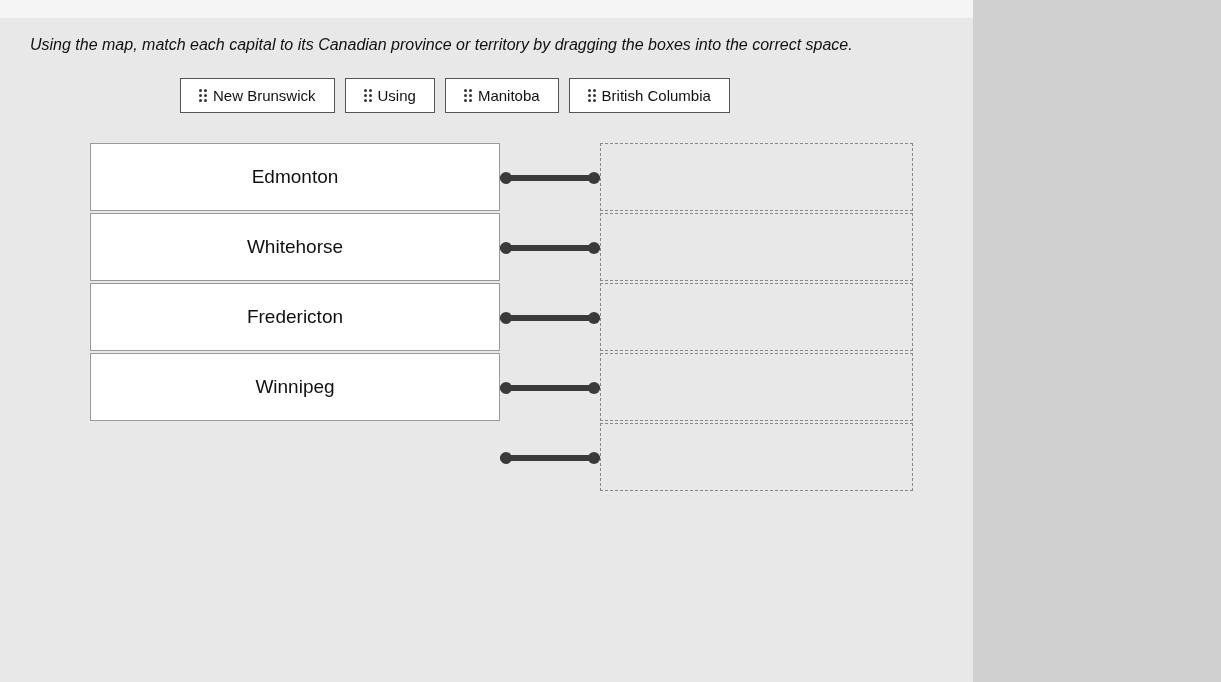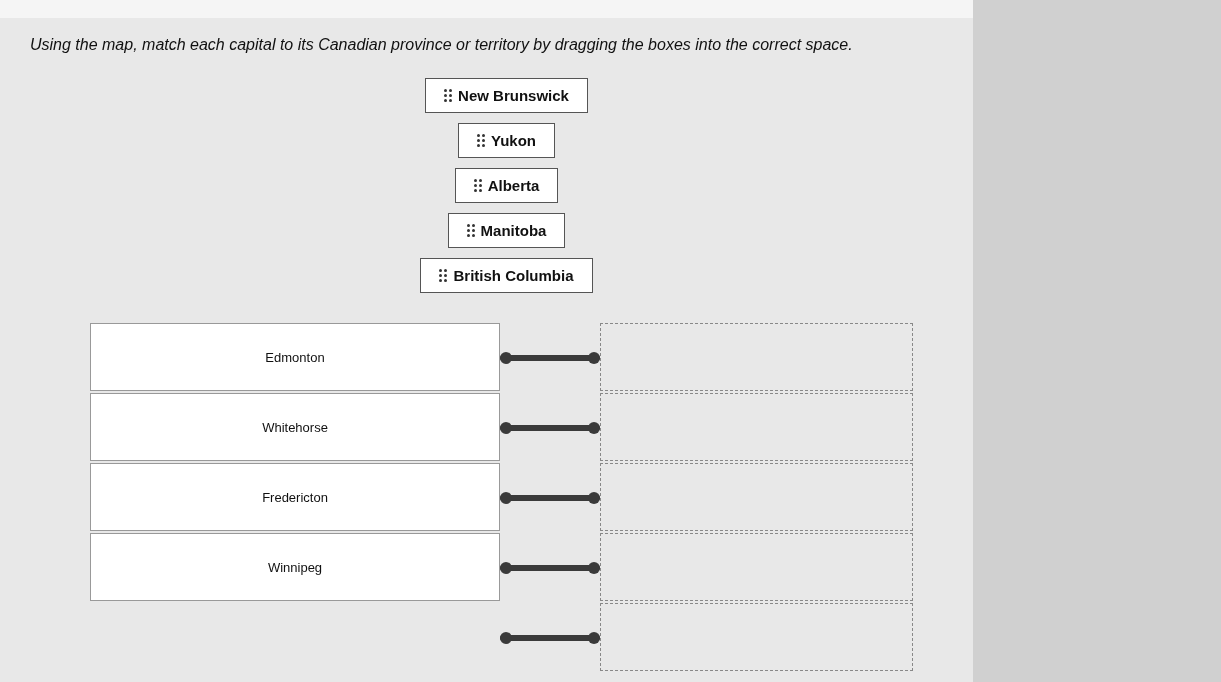--- a/index.html
+++ b/index.html
@@ -30,26 +30,25 @@
     .instruction {
       padding: 18px 30px 14px 30px;
       font-size: 16px;
       font-style: italic;
       color: #111;
       background: #e8e8e8;
     }
 
     .drag-items-row {
       display: flex;
-      flex-direction: column;
+      flex-direction: row;
       align-items: center;
       gap: 10px;
       padding: 10px 140px 20px 180px;
       background: #e8e8e8;
-      font-weight: bold;
     }
 
     .drag-item {
       display: flex;
       align-items: center;
       gap: 6px;
       background: white;
       border: 1.5px solid #555;
       padding: 8px 18px;
       font-size: 15px;
@@ -88,21 +87,21 @@
       width: 410px;
     }
 
     .left-item {
       background: white;
       border: 1.5px solid #999;
       height: 68px;
       display: flex;
       align-items: center;
       justify-content: center;
-      font-size: 13px;
+      font-size: 19px;
       margin-bottom: 2px;
     }
 
     .connector-column {
       display: flex;
       flex-direction: column;
       align-items: center;
       justify-content: space-around;
       width: 100px;
       position: relative;
@@ -173,34 +172,23 @@
 
     <div class="drag-item">
       <div class="dot-grid">
         <span></span>
           <span></span>
         <span></span>
           <span></span>
         <span></span>
           <span></span>
       </div>
-      <span>Yukon</span>
-    </div>
-
-    <div class="drag-item">
-      <div class="dot-grid">
-        <span></span>
-          <span></span>
-        <span></span>
-          <span></span>
-        <span></span>
-          <span></span>
-      </div>
-      <span>Alberta</span>
-    </div>
+      <span>Using</span>
+    </div>
+
 
     <div class="drag-item">
       <div class="dot-grid">
         <span></span>
           <span></span>
         <span></span>
           <span></span>
         <span></span>
           <span></span>
       </div>

